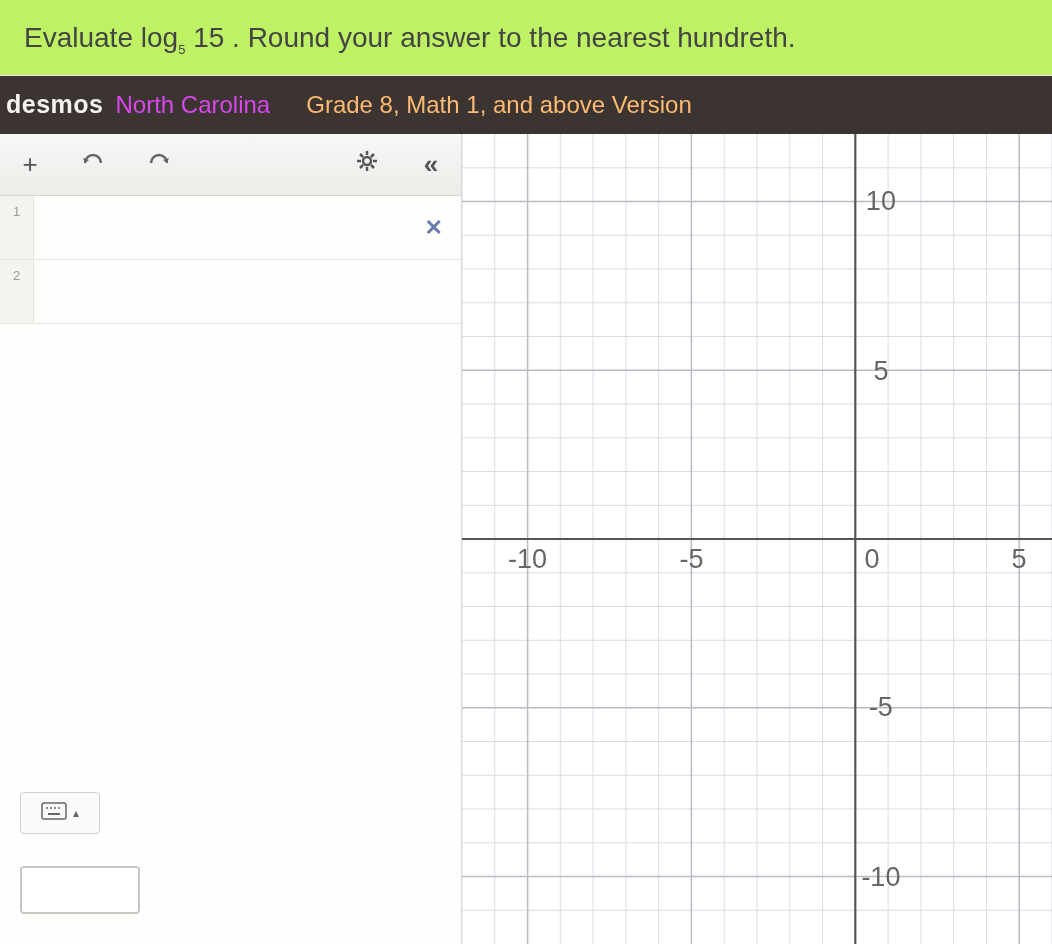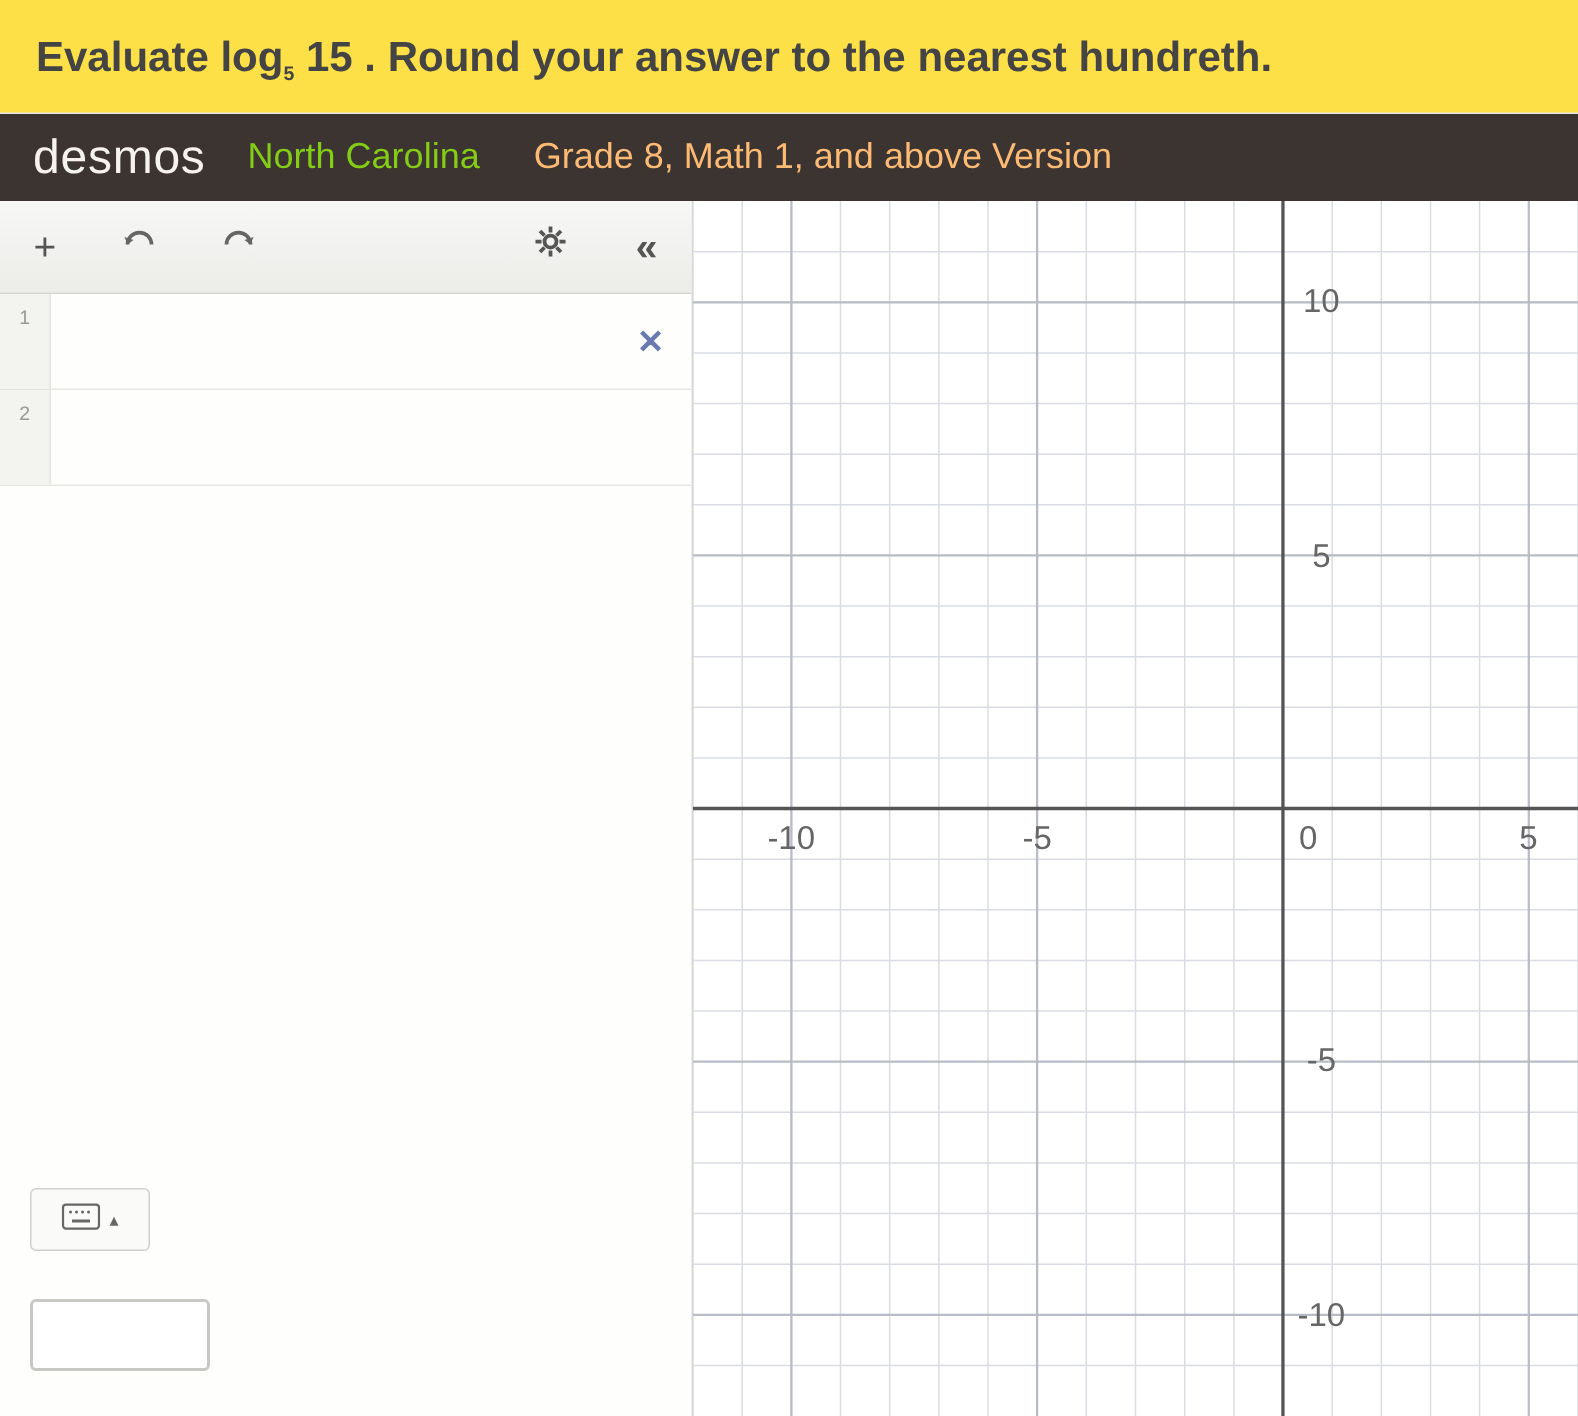--- a/index.html
+++ b/index.html
@@ -15,44 +15,43 @@
     width: 100%;
     height: 100%;
     display: flex;
     flex-direction: column;
     background: #fdfdfb;
   }
   .question-bar {
     padding: 22px 24px 18px 24px;
     font-size: 28px;
     color: #444;
-    background: #fde047;
+    background: #bef264;
     border-bottom: 1px solid #e8e8e8;
-    font-weight: bold;
   }
   .question-bar .sub { font-size: 13px; vertical-align: sub; }
   .header-bar {
     display: flex;
     align-items: center;
     background: #3b3430;
     color: #efece8;
     height: 66px;
     font-size: 26px;
   }
   .header-brand {
-    padding: 0 22px;
-    font-weight: 400;
-    font-size: 32px;
+    padding: 0 6px;
+    font-weight: 700;
+    font-size: 25px;
     letter-spacing: 0.5px;
     color: #f6f3ef;
   }
   .header-sub {
     padding: 0 18px 0 6px;
     font-size: 24px;
-    color: #84cc16;
+    color: #d946ef;
   }
   .header-ver {
     padding: 0 18px;
     font-size: 24px;
     color: #fdba74;
   }
   .workspace {
     flex: 1;
     display: flex;
     background: #fff;
@@ -141,21 +140,21 @@
   }
   .graph-pane {
     flex:1;
     position:relative;
     background:#fff;
     overflow:hidden;
   }
   .graph-pane svg { width:100%; height:100%; display:block; }
   .axis-lbl {
     position:absolute;
-    font-size:22px;
+    font-size:27px;
     color:#666;
     transform:translate(-50%,-50%);
     user-select:none;
     text-align:center;
   }
 </style>
 </head>
 <body>
 
 <div class="page">

